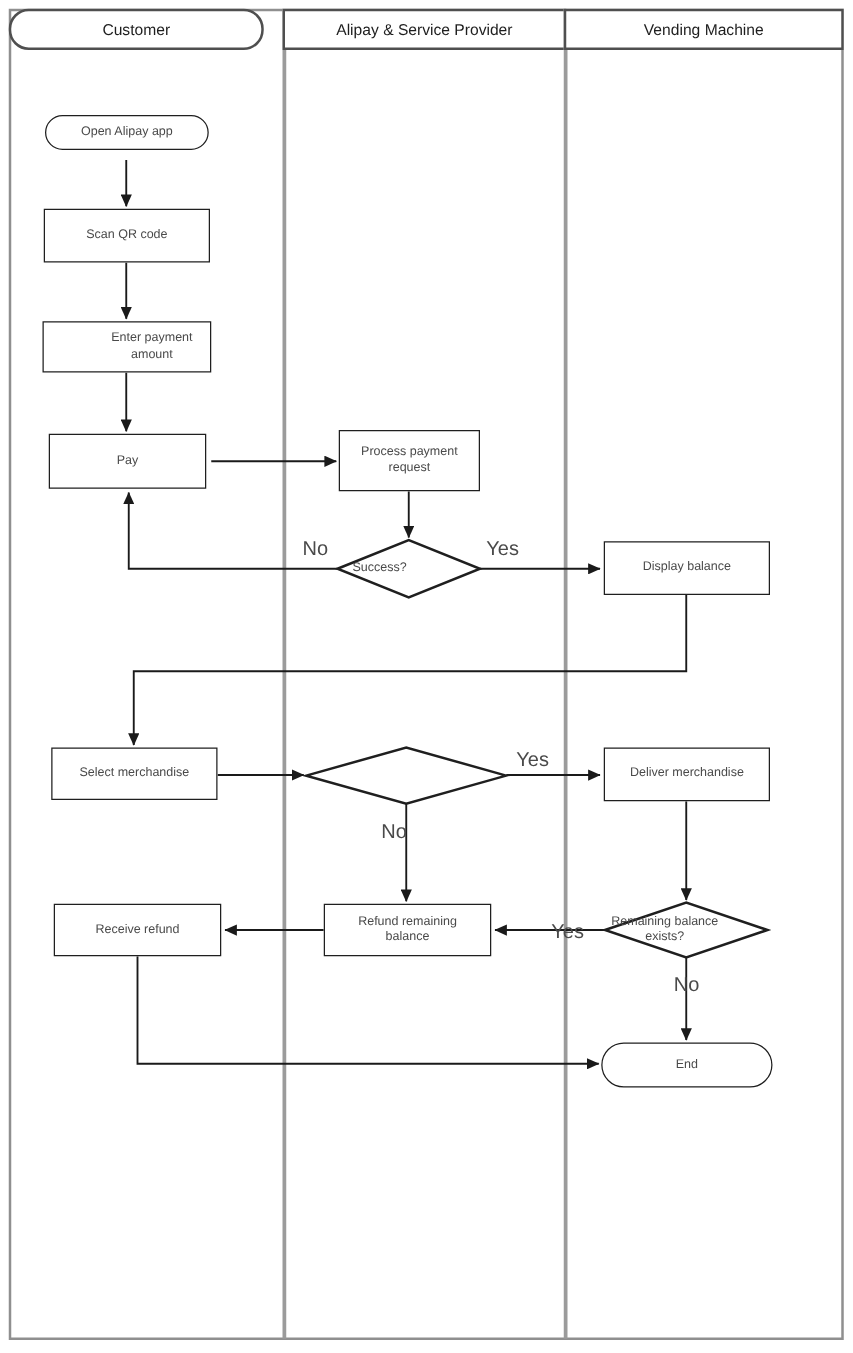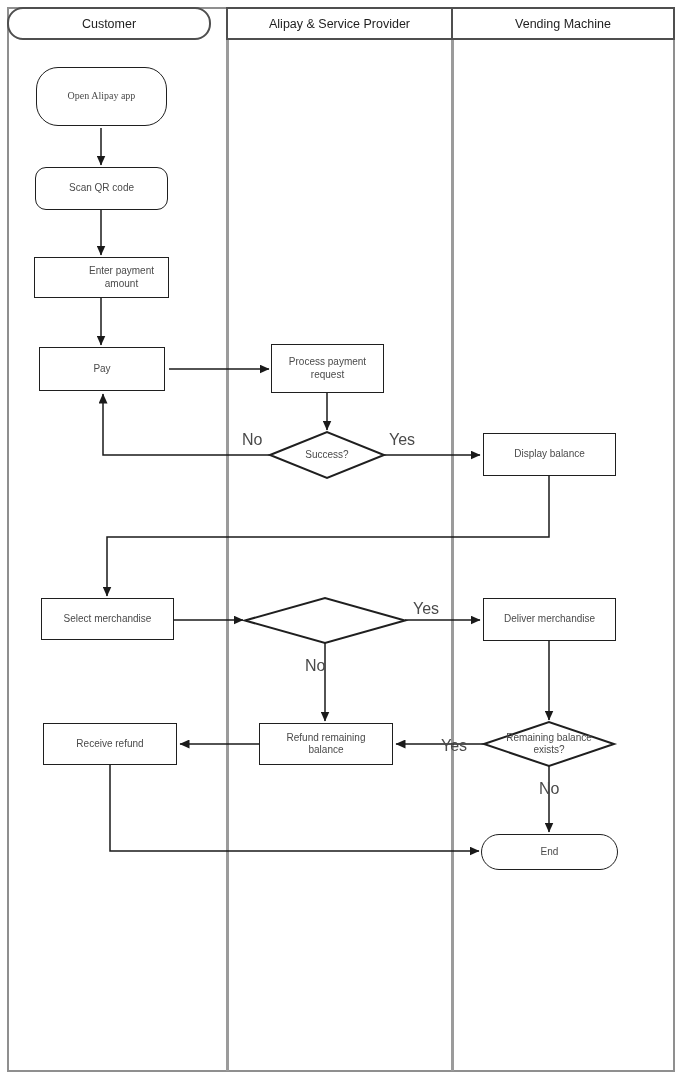--- a/index.html
+++ b/index.html
@@ -21,21 +21,21 @@
   .wires { position:absolute; left:0; top:0; pointer-events:none; }
   .node {
     position:absolute; box-sizing:border-box; background:#ffffff;
     border:1.5px solid #1f1f1f;
     display:flex; align-items:center; justify-content:center;
     text-align:center; font-size:10px; color:#4a4a4a; line-height:1.25;
     padding:2px 6px;
   }
   .terminator { border-radius:22px; }
   .diamond-label {
-    position:absolute; display:flex; align-items:center; justify-content:center;
+    position:absolute; display:flex; align-items:center; justify-content:flex-start;
     text-align:center; font-size:10px; color:#4a4a4a; line-height:1.2;
   }
   .label { white-space:pre-line; }
   .edge-label { position:absolute; font-size:16px; color:#4a4a4a; }
 </style>
 </head>
 <body>
 
 <div class="canvas">
 
@@ -77,24 +77,24 @@
   <div class="lane-header" style="left:7px; width:204px;border-radius:16px;">
     <span class="label">Customer</span>
   </div>
   <div class="lane-header" style="left:226px; width:227px;">
     <span class="label">Alipay &amp; Service Provider</span>
   </div>
   <div class="lane-header" style="left:451px; width:224px;">
     <span class="label">Vending Machine</span>
   </div>
 
-  <div class="node terminator" style="left:36px; top:67px; width:131px; height:59px;font-family:Liberation Serif, serif;">
+  <div class="node terminator" style="left:36px; top:92px; width:131px; height:28px;">
     <span class="label">Open Alipay app</span>
   </div>
-  <div class="node" style="left:35px; top:167px; width:133px; height:43px;border-radius:11px;">
+  <div class="node" style="left:35px; top:167px; width:133px; height:43px;">
     <span class="label">Scan QR code</span>
   </div>
   <div class="node" style="left:34px; top:257px; width:135px; height:41px;padding-left:46px;">
     <span class="label">Enter payment amount</span>
   </div>
   <div class="node" style="left:39px; top:347px; width:126px; height:44px;">
     <span class="label">Pay</span>
   </div>
   <div class="node" style="left:271px; top:344px; width:113px; height:49px;">
     <span class="label">Process payment

